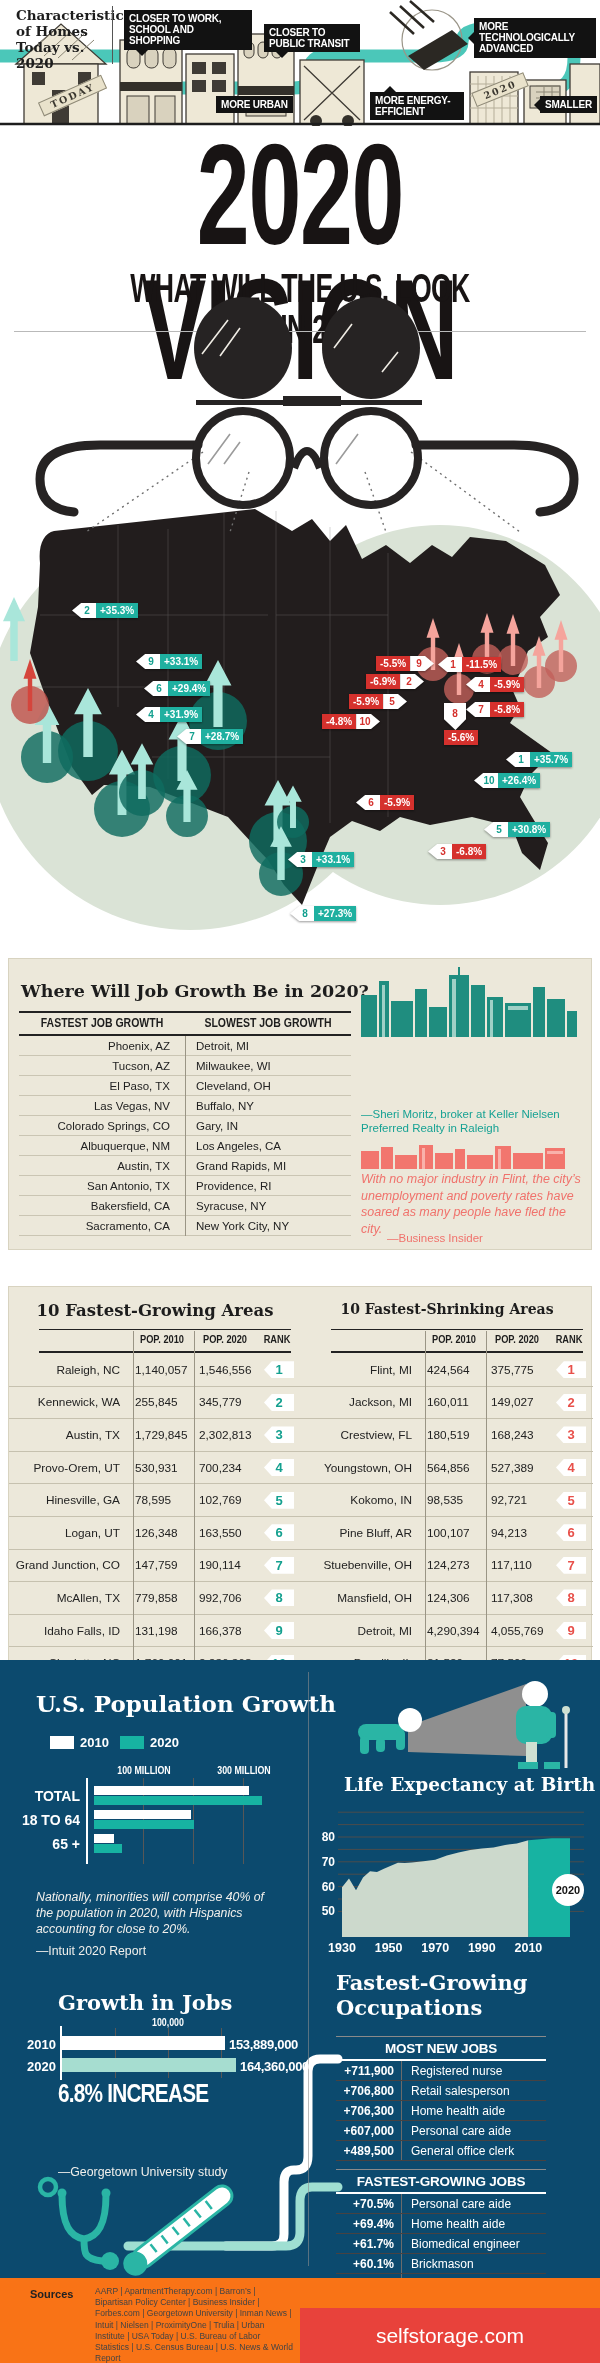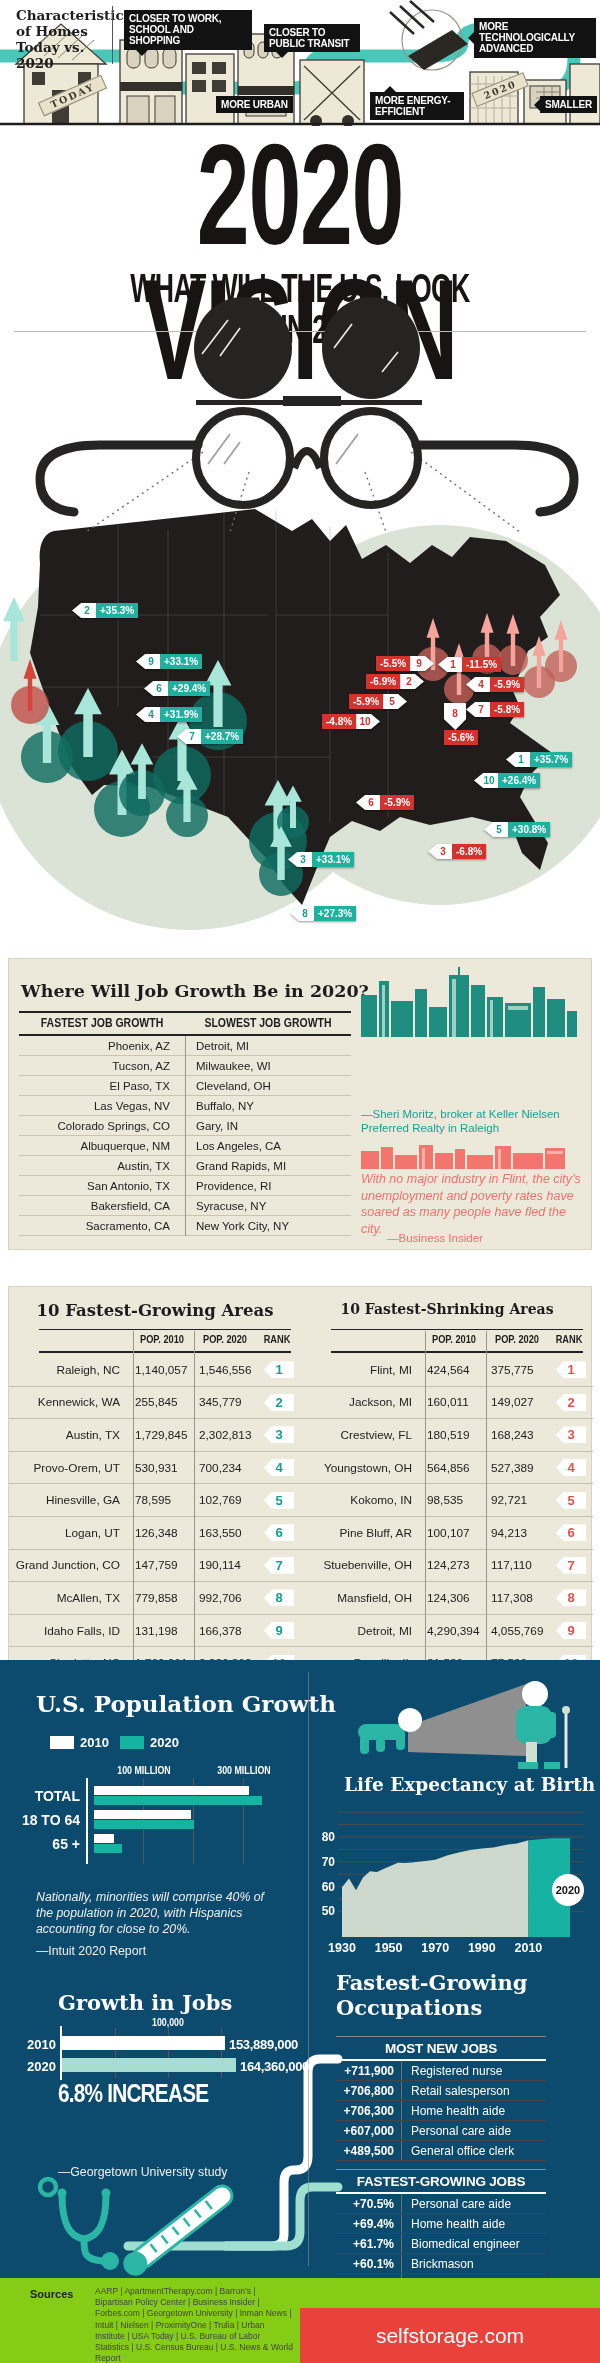--- a/index.html
+++ b/index.html
@@ -61,21 +61,21 @@
   .bar{position:absolute;height:9px;}
   .occ-head{border-top:1px solid #8a8a8a;border-bottom:2.5px solid #fff;text-align:center;
             font-size:13.5px;font-weight:700;padding:4px 0 3px;letter-spacing:-.2px;}
   .occ-row{display:grid;grid-template-columns:66px 1fr;height:19px;align-items:center;
            border-bottom:1px solid #474242;font-size:12px;}
   .occ-val{text-align:right;padding-right:7px;font-weight:700;border-right:1px solid #6b6b6b;height:100%;
            display:flex;align-items:center;justify-content:flex-end;}
   .occ-label{padding-left:9px;}
   .occ-gap{height:8px;}
   
-  #footer{position:absolute;left:0;top:2278px;width:600px;height:85px;background:#84cc16;}
+  #footer{position:absolute;left:0;top:2278px;width:600px;height:85px;background:#f97316;}
 </style>
 </head>
 <body>
 
 <div class="page">
 
   <header class="abs" style="left:0;top:0;width:600px;height:126px;">
     <svg class="abs" width="600" height="126" style="left:0;top:0;">
       <path d="M0,56 H146 Q162,56 162,70 V74 Q162,88 176,88 H294 Q310,88 310,74 V70 Q310,56 326,56 H432 Q462,56 462,42 Q462,28 492,28 H536 Q574,28 574,58 Q574,90 546,90 H532" fill="none" stroke="#41c4b5" stroke-width="13" stroke-linejoin="round" opacity=".95"></path>
       <g fill="#eee8d6" stroke="#3f3b35" stroke-width="1.3">

